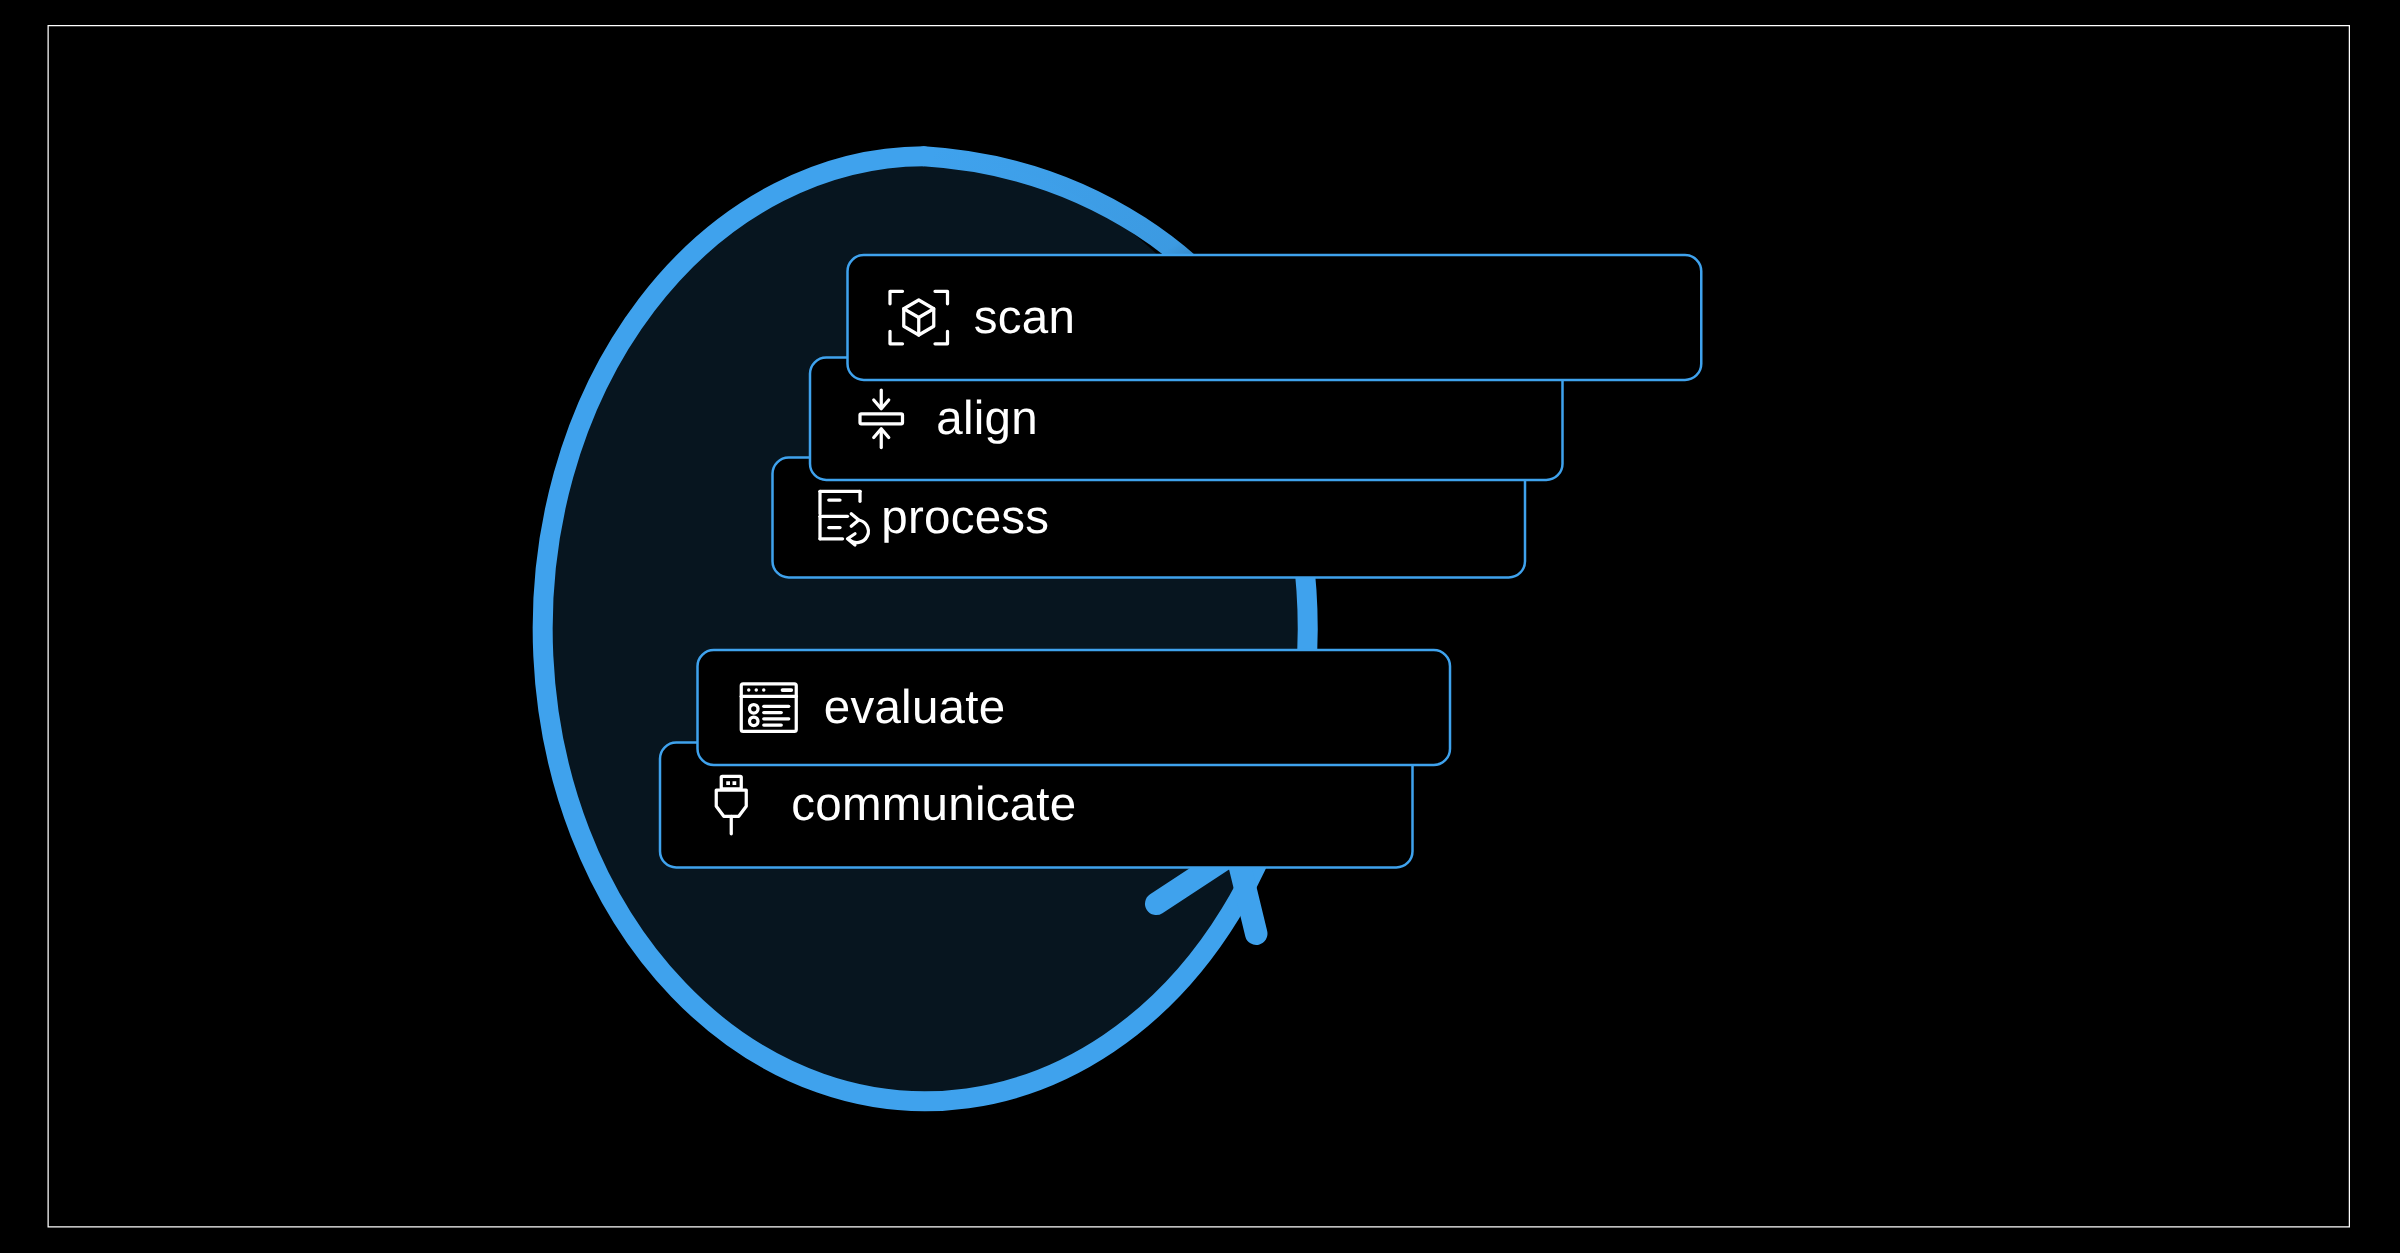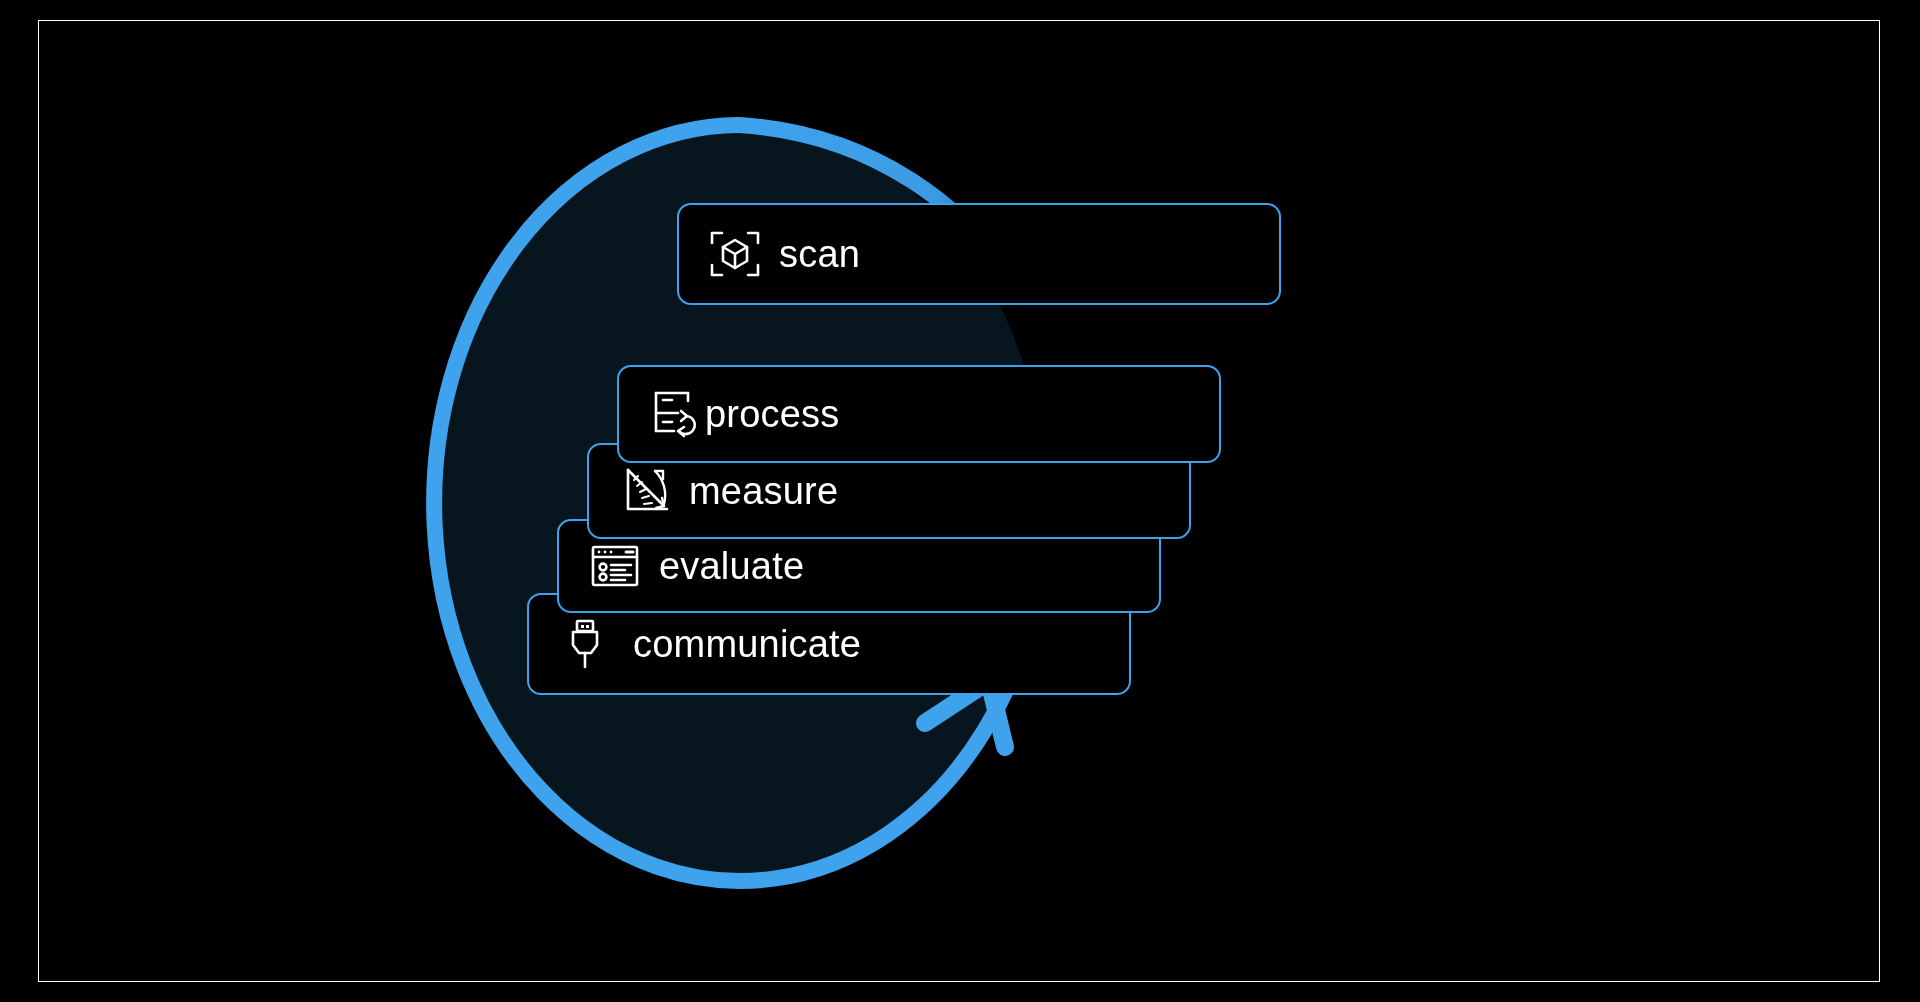--- a/index.html
+++ b/index.html
@@ -113,72 +113,67 @@
 
       <path d="M 700 104
                A 306 378 0 1 0 1003 420" fill="none" stroke="#3FA2ED" stroke-width="16" stroke-linecap="round"></path>
 
       <path d="M 700 104
                C 830 112 936 185 985 283" fill="none" stroke="url(#tailFade)" stroke-width="16" stroke-linecap="round"></path>
     </svg>
 
     <div id="cards">
 
-      <div class="card" style="left:638px; top:182px; width:604px; height:102px; z-index:10;">
+      <div class="card" style="left:638px; top:182px; width:685px; height:102px; z-index:10;">
         <span class="icon-wrap" style="left:28px;">
           <svg width="54" height="54" viewBox="0 0 54 54" fill="none" stroke="#ffffff" stroke-width="2.6" stroke-linecap="round" stroke-linejoin="round">
             <path d="M4 16 V6 H14"></path>
             <path d="M40 6 H50 V16"></path>
             <path d="M50 38 V48 H40"></path>
             <path d="M14 48 H4 V38"></path>
             <path d="M27 13 L39 20 V34 L27 41 L15 34 V20 Z"></path>
             <path d="M15 20 L27 27 L39 20"></path>
             <path d="M27 27 V41"></path>
           </svg>
         </span>
         <span class="card-label" style="left:100px;">scan</span>
       </div>
 
+      <div class="card" style="left:608px; top:264px; width:604px; height:100px; z-index:9;">
+        <span class="icon-wrap" style="left:28px;">
+          <svg width="54" height="54" viewBox="0 0 54 54" fill="none" stroke="#ffffff" stroke-width="2.6" stroke-linecap="round" stroke-linejoin="round">
+            <path d="M27 4 V18"></path>
+            <path d="M21 12 L27 19 L33 12"></path>
+            <rect x="10" y="23" width="34" height="8" rx="1"></rect>
+            <path d="M27 50 V36"></path>
+            <path d="M21 42 L27 35 L33 42"></path>
+          </svg>
+        </span>
+        <span class="card-label" style="left:100px;">align</span>
+      </div>
 
       <div class="card" style="left:578px; top:344px; width:604px; height:98px; z-index:8;">
         <span class="icon-wrap" style="left:28px;">
           <svg width="54" height="54" viewBox="0 0 54 54" fill="none" stroke="#ffffff" stroke-width="2.6" stroke-linecap="round" stroke-linejoin="round">
             <path d="M8 6 H40"></path>
             <path d="M8 6 V24"></path>
             <path d="M40 6 V14"></path>
             <path d="M15 13 H24"></path>
             <path d="M8 26 H30"></path>
             <path d="M8 26 V44"></path>
             <path d="M8 44 H26"></path>
             <path d="M15 35 H24"></path>
             <path d="M38 29 a9 9 0 1 1 -7 15"></path>
             <path d="M33 24 L39 29 L33 34"></path>
             <path d="M36 49 L30 44 L36 40"></path>
           </svg>
         </span>
         <span class="card-label" style="left:86px;">process</span>
       </div>
 
-      <div class="card" style="left:548px; top:422px; width:604px; height:96px; z-index:7;">
-        <span class="icon-wrap" style="left:28px;">
-          <svg width="54" height="54" viewBox="0 0 54 54" fill="none" stroke="#ffffff" stroke-width="2.6" stroke-linecap="round" stroke-linejoin="round">
-            <path d="M10 6 L10 45 H49"></path>
-            <path d="M10 6 L46 42"></path>
-            <path d="M37 7 L45 7 L45 15" stroke-width="2.4"></path>
-            <path d="M37 7 A34 34 0 0 1 46 40" stroke-width="2.4"></path>
-            <path d="M38 44 L46 42 L44 34" stroke-width="2.4"></path>
-            <path d="M16 16 L20 12" stroke-width="2"></path>
-            <path d="M19 22 L24 18" stroke-width="2"></path>
-            <path d="M22 28 L28 25" stroke-width="2"></path>
-            <path d="M24 34 L31 32" stroke-width="2"></path>
-            <path d="M26 40 L34 39" stroke-width="2"></path>
-          </svg>
-        </span>
-        <span class="card-label" style="left:100px;">measure</span>
-      </div>
 
       <div class="card" style="left:518px; top:498px; width:604px; height:94px; z-index:6;text-decoration:underline;">
         <span class="icon-wrap" style="left:28px;">
           <svg width="54" height="54" viewBox="0 0 54 54" fill="none" stroke="#ffffff" stroke-width="2.6" stroke-linecap="round" stroke-linejoin="round">
             <rect x="5" y="8" width="44" height="38" rx="1.5"></rect>
             <path d="M5 18 H49"></path>
             <circle cx="11" cy="13" r="1.4" fill="#ffffff" stroke="none"></circle>
             <circle cx="17" cy="13" r="1.4" fill="#ffffff" stroke="none"></circle>
             <circle cx="23" cy="13" r="1.4" fill="#ffffff" stroke="none"></circle>
             <path d="M38 13 H45" stroke-width="3"></path>

